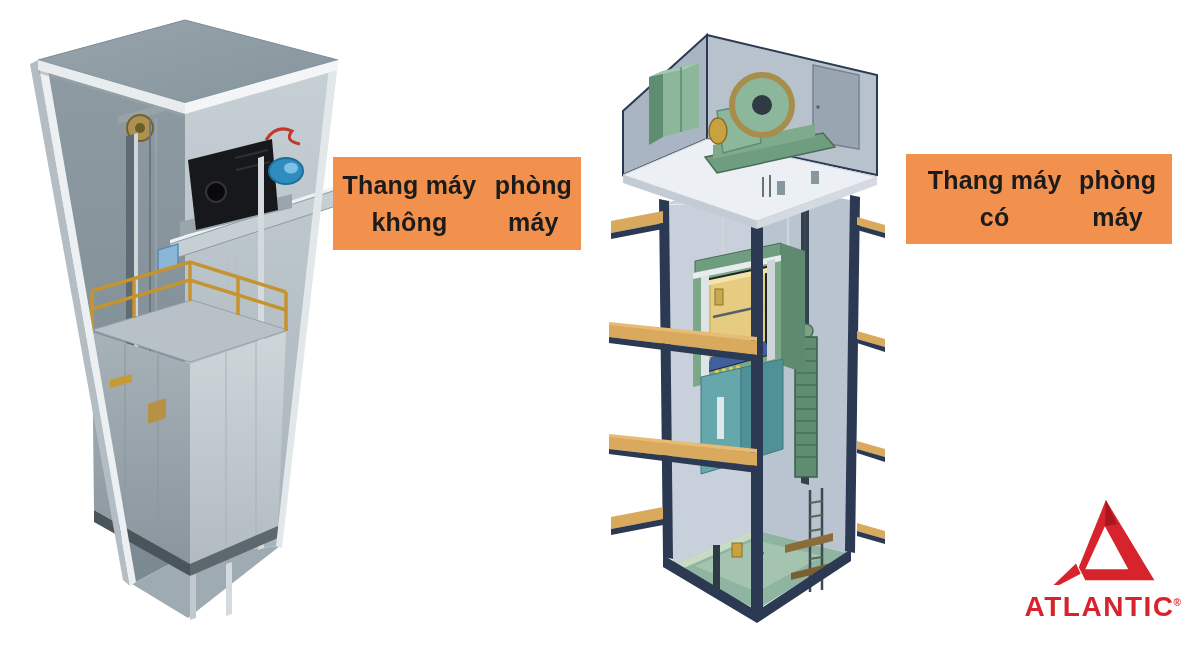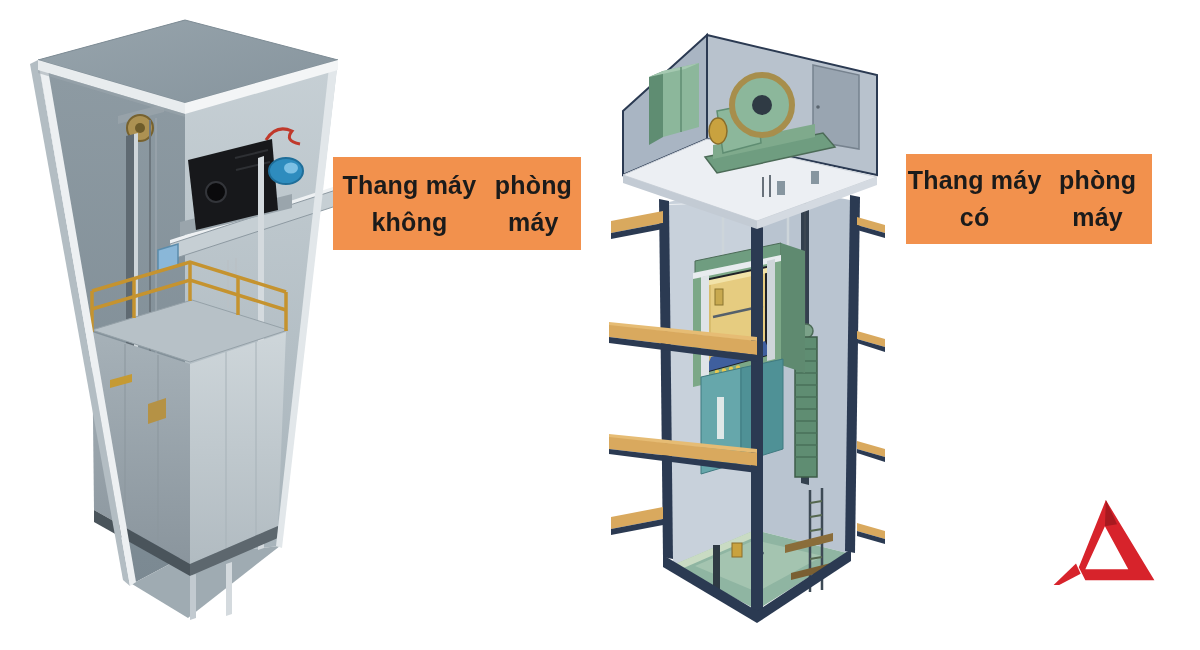--- a/index.html
+++ b/index.html
@@ -15,21 +15,21 @@
     position:absolute;
     background:var(--accent-orange,#F2914D);
     color:var(--label-text,#1B1B1B);
     display:flex;flex-direction:row;justify-content:center;align-items:center;
     text-align:center;
     font-weight:700;
     font-size:25px;line-height:37px;
     letter-spacing:.2px;
   }
   .callout-left{left:333px;top:157px;width:248px;height:93px;}
-  .callout-right{left:906px;top:154px;width:246px;height:90px;}
+  .callout-right{left:906px;top:154px;width:246px;height:90px;padding-left:20px;}
   .brand{
     position:absolute;left:1018px;top:496px;width:172px;height:142px;
     display:flex;flex-direction:column;align-items:center;
     color:var(--logo-red,#D7232B);
   }
   .brand-mark{width:112px;height:94px;}
   .brand-word{
     font-weight:700;font-size:28px;letter-spacing:1.5px;line-height:30px;
     margin-top:2px;white-space:nowrap;
   }
@@ -297,15 +297,18 @@
     <span>Thang máy có</span>
     <span>phòng máy</span>
   </div>
 
   <div class="brand">
     <svg class="brand-mark" viewBox="0 0 120 100">
       <path fill-rule="evenodd" fill="var(--logo-red,#D7232B)" d="M62,4 L114,90 L40,90 L33,76 Z M61,32 L86,78 L40,78 Z"></path>
       <path fill="var(--logo-red-dark,#A8191F)" d="M62,4 L74,30 L61,32 Z"></path>
       <path fill="var(--logo-red,#D7232B)" d="M6,95 L30,72 L35,83 L12,95 Z"></path>
     </svg>
+    <div class="brand-word">
+      <span>ATLANTIC</span><span class="brand-reg">®</span>
+    </div>
   </div>
 
 </div>
 
 </body></html>

